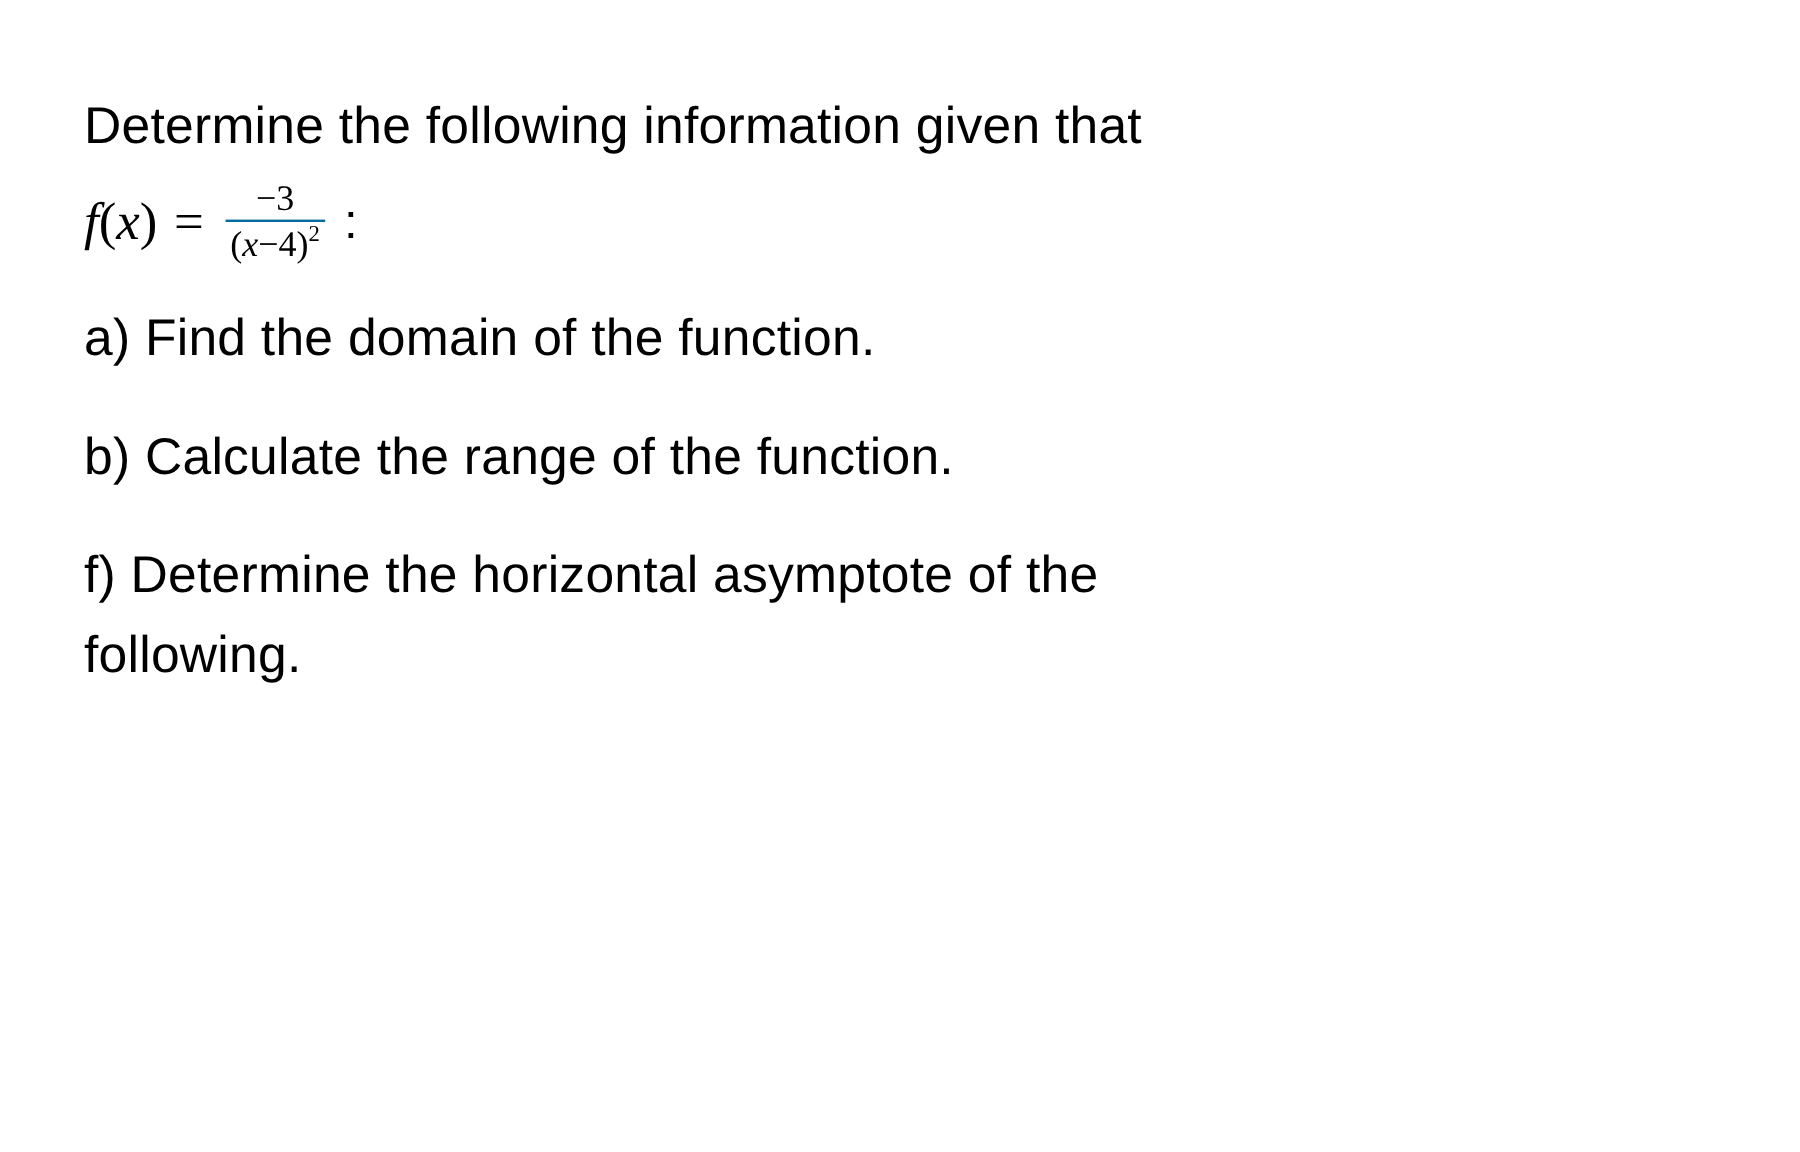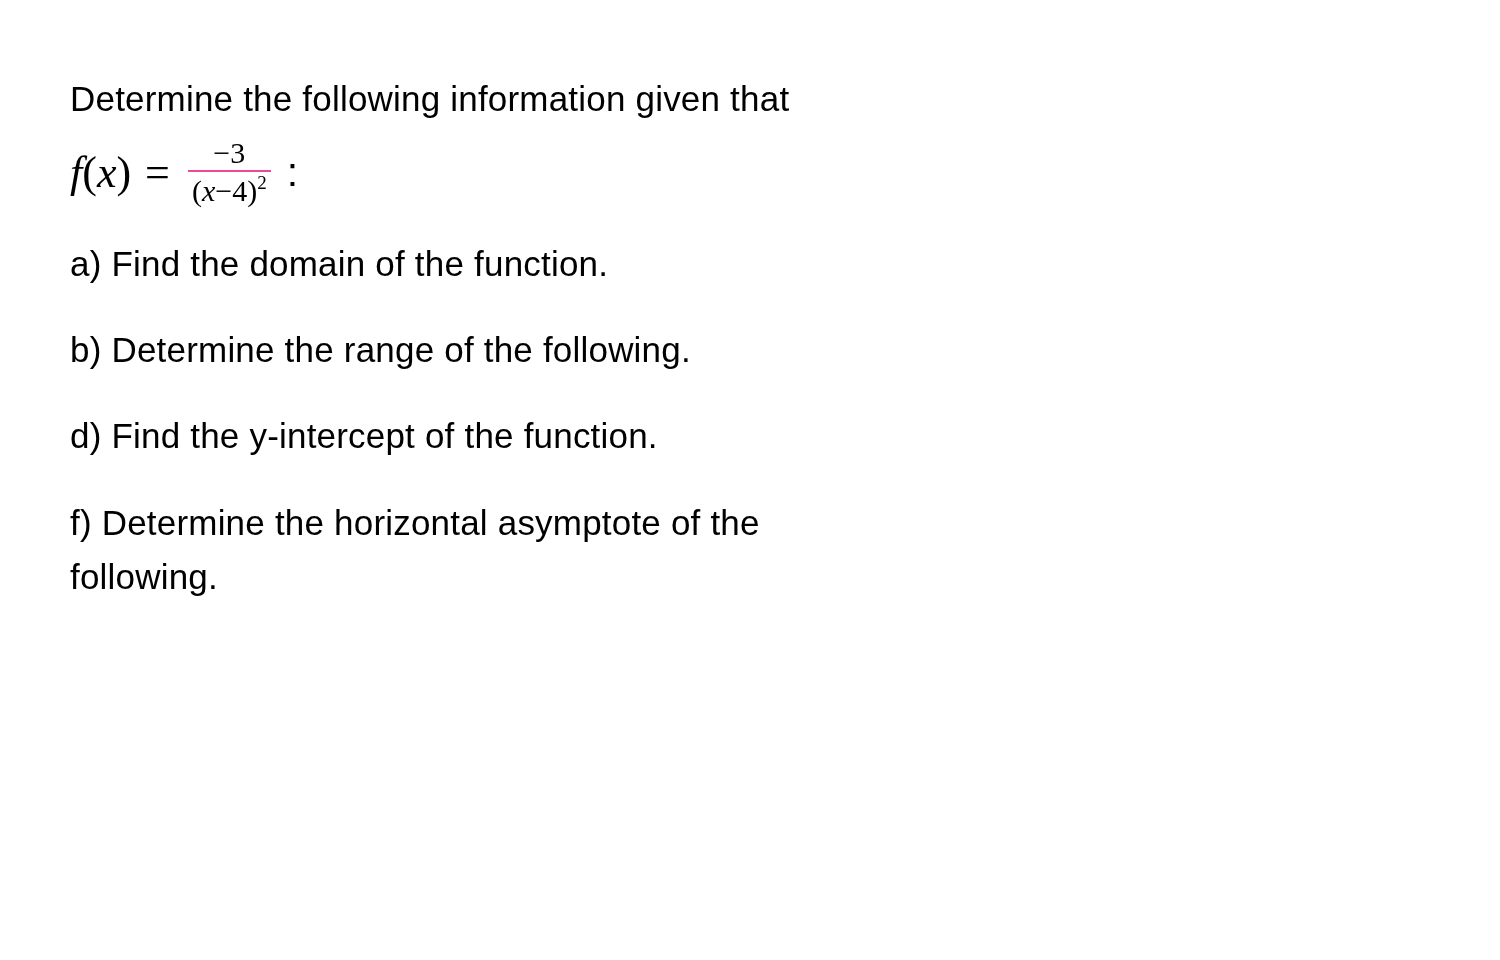--- a/index.html
+++ b/index.html
@@ -9,21 +9,21 @@
     height: 960px;
     background: #ffffff;
     font-family: Arial, Helvetica, sans-serif;
     color: #000000;
   }
   .page {
     padding: 72px 60px 60px 70px;
     box-sizing: border-box;
   }
   .line {
-    font-size: 35px;
+    font-size: 43px;
     line-height: 1.55;
     margin-bottom: 32px;
     letter-spacing: 0.2px;
   }
   .intro {
     margin-bottom: 10px;
   }
   .formula-line {
     display: flex;
     align-items: center;
@@ -55,21 +55,21 @@
     vertical-align: middle;
     margin: 0 4px;
   }
   .frac .num {
     font-size: 30px;
     padding: 0 4px 1px 4px;
     line-height: 1.1;
   }
   .frac .den {
     font-size: 30px;
-    border-top: 2px solid #ec4899;
+    border-top: 2px solid #0369a1;
     padding: 1px 4px 0 4px;
     line-height: 1.15;
   }
   .sup {
     font-size: 19px;
     vertical-align: super;
     position: relative;
     top: -1px;
   }
   .colon {
@@ -97,18 +97,17 @@
         <span>−</span><span>3</span>
       </span>
       <span class="den math-roman">
         <span>(</span><span class="math-italic">x</span><span>−</span><span>4</span><span>)</span><span class="sup">2</span>
       </span>
     </span>
     <span class="colon">:</span>
   </div>
 
   <div class="line">a) Find the domain of the function.</div>
-  <div class="line">b) Determine the range of the following.</div>
-  <div class="line">d) Find the y-intercept of the function.</div>
+  <div class="line">b) Calculate the range of the function.</div>
   <div class="line" style="margin-bottom:0;">f) Determine the horizontal asymptote of the</div>
   <div class="line">following.</div>
 
 </div>
 
 </body></html>

